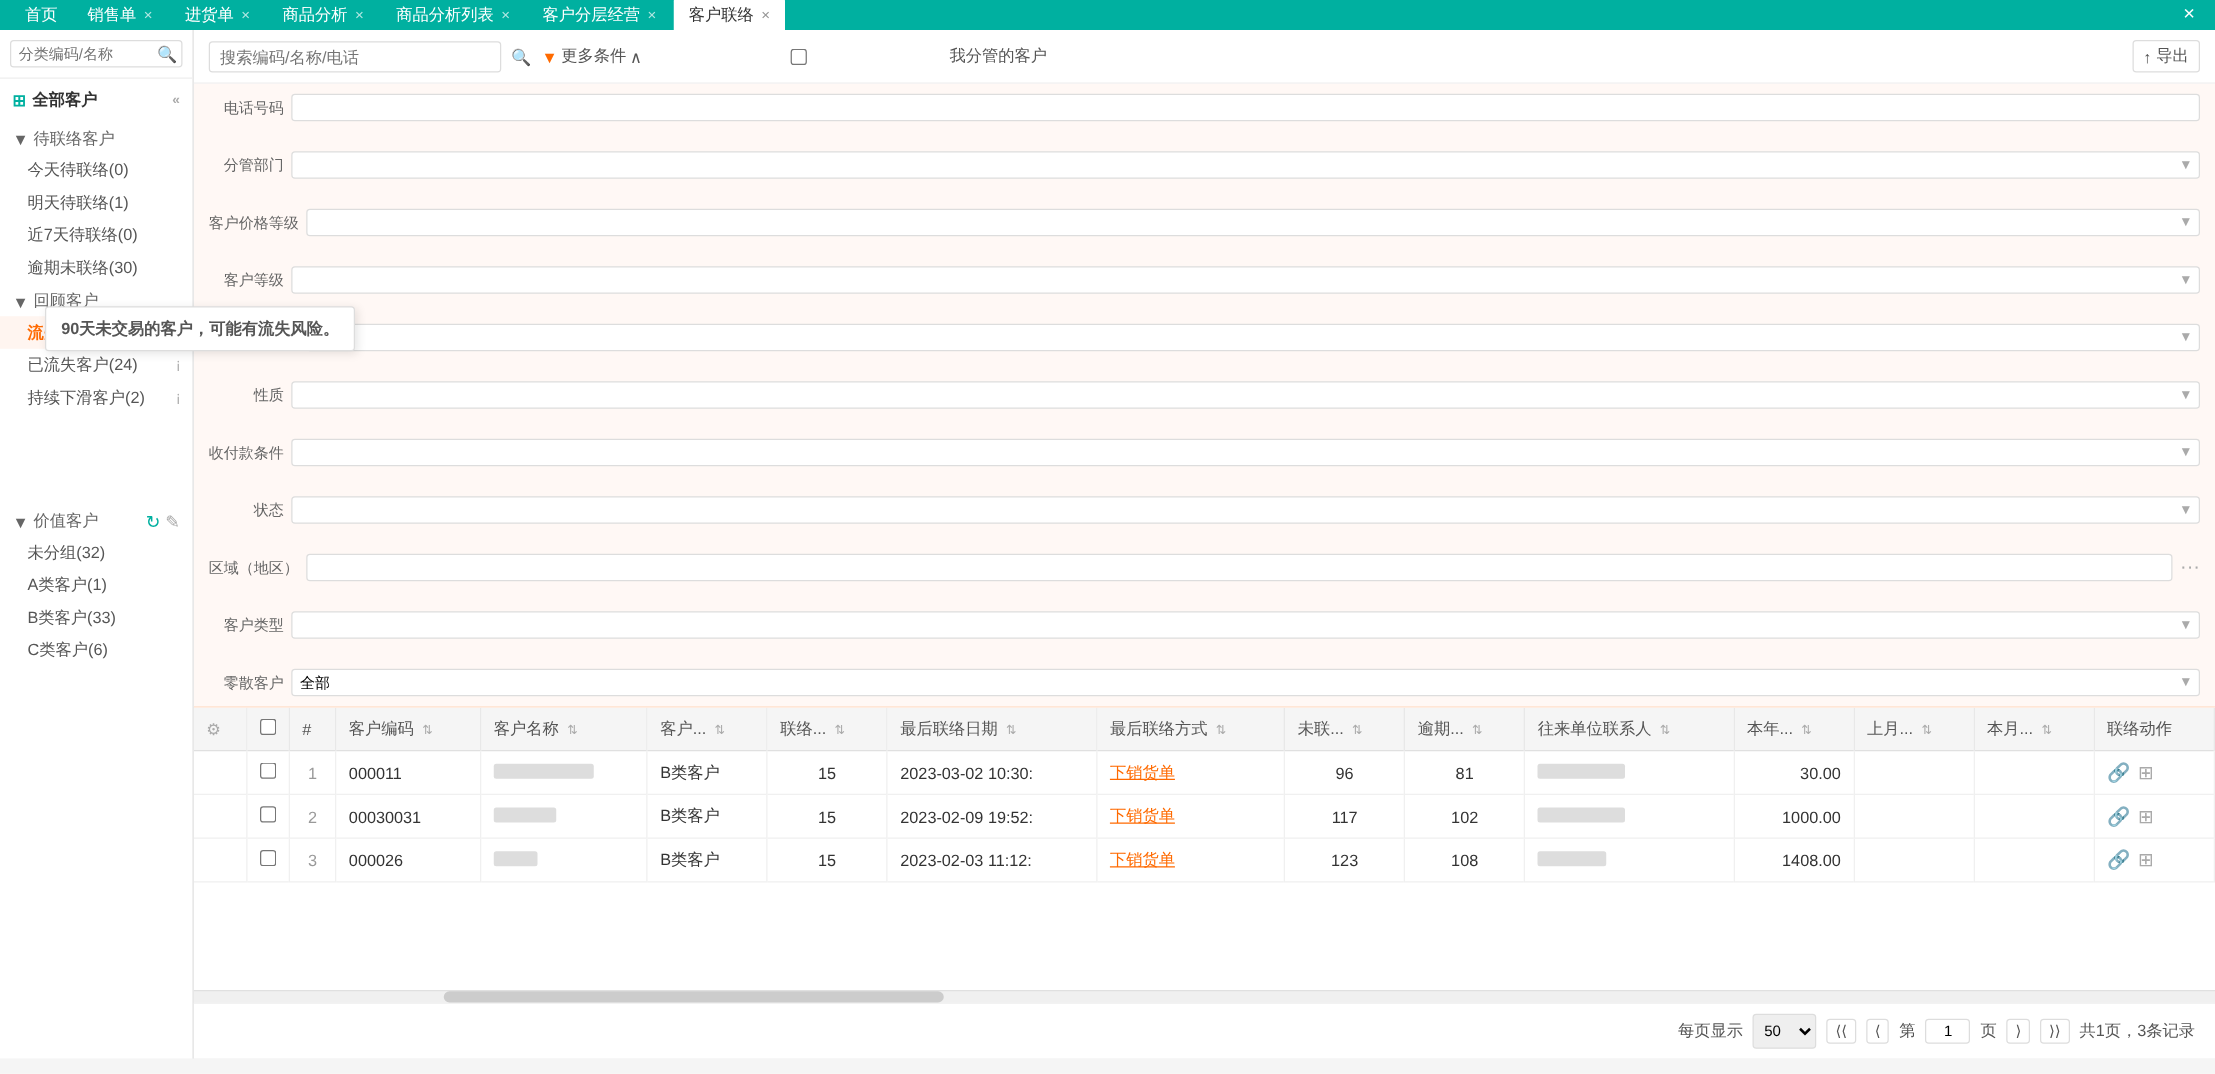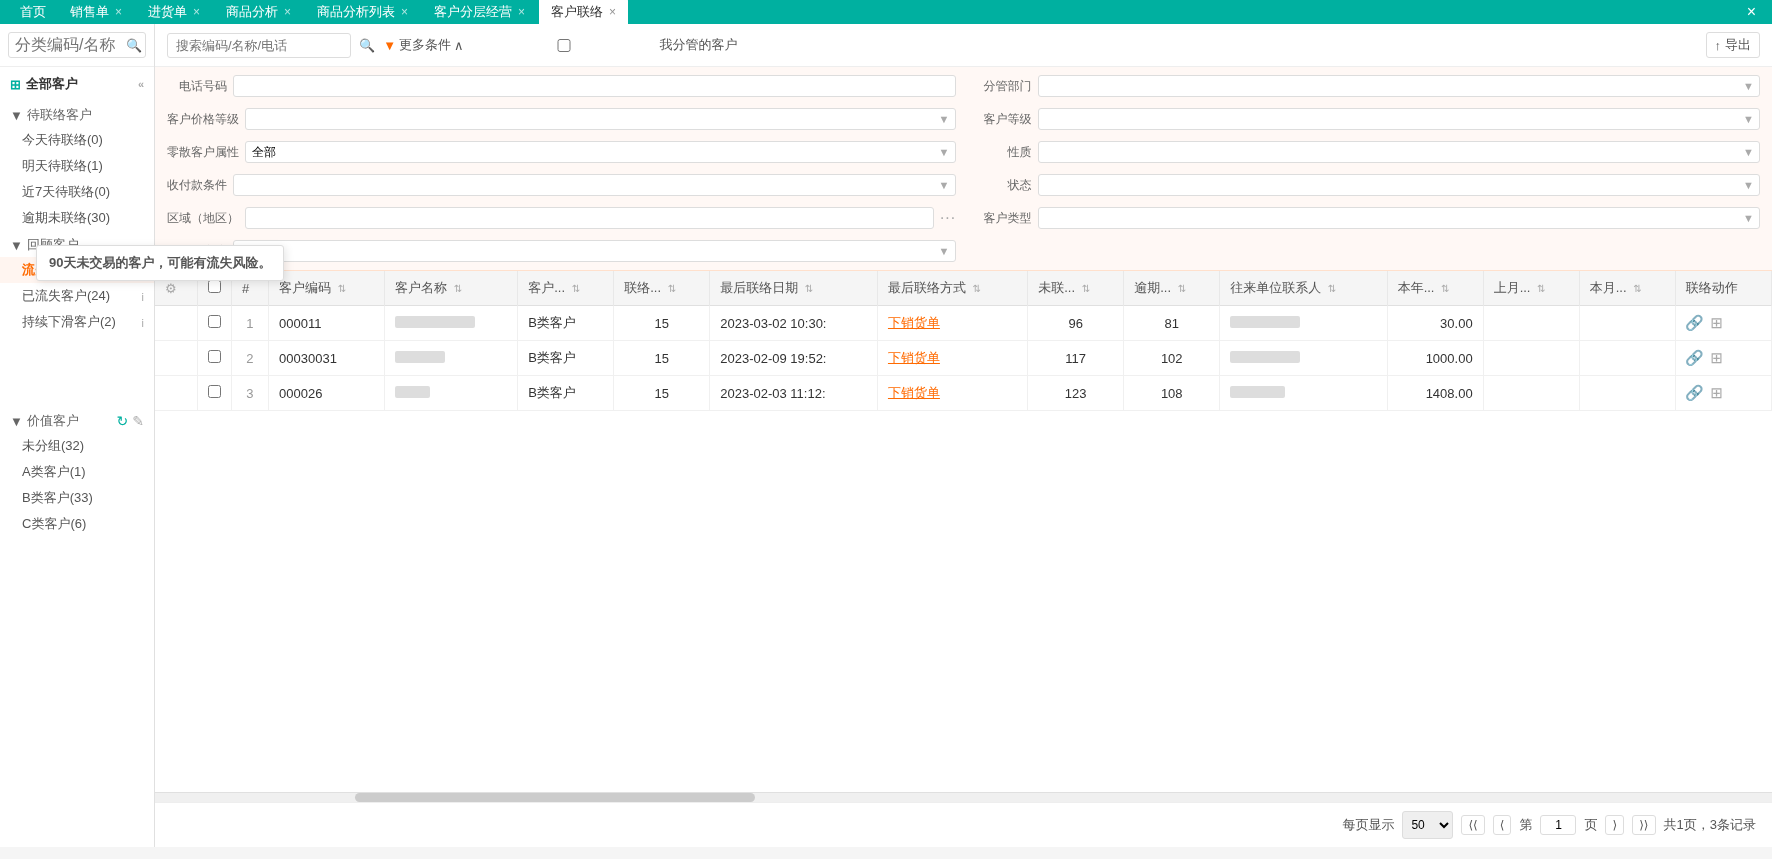--- a/index.html
+++ b/index.html
@@ -63,21 +63,21 @@
     .sidebar-search {
       display: flex;
       align-items: center;
       padding: 8px;
       border-bottom: 1px solid #eee;
     }
     .sidebar-search input {
       border: 1px solid #ddd;
       border-radius: 3px;
       padding: 3px 6px;
-      font-size: 16px;
+      font-size: 12px;
       width: 100%;
       outline: none;
     }
     .sidebar-search .search-icon {
       color: #aaa;
       margin-left: -20px;
       font-size: 13px;
       pointer-events: none;
     }
     .sidebar-group-header {
@@ -149,21 +149,21 @@
       border-bottom: 1px solid #eee;
       display: flex;
       align-items: center;
       gap: 8px;
     }
     .filter-bar input {
       border: 1px solid #ddd;
       border-radius: 3px;
       padding: 4px 8px;
       font-size: 13px;
-      width: 184px;
+      width: 234px;
       outline: none;
     }
     .filter-icon { color: #ff6a00; cursor: pointer; }
     .filter-more {
       display: flex;
       align-items: center;
       color: #555;
       cursor: pointer;
       gap: 3px;
       font-size: 13px;
@@ -190,22 +190,22 @@
       border-radius: 3px;
       background: white;
     }
 
     
     .adv-filter {
       background: #fff8f5;
       border-bottom: 1px solid #ffe0cc;
       padding: 8px 12px;
       display: grid;
-      grid-template-columns: 1fr 1fr;
-      gap: 11px 16px;
+      grid-template-columns: 1fr;
+      gap: 24px 16px;
       position: relative;
     }
     .filter-row {
       display: flex;
       align-items: center;
       gap: 6px;
     }
     .filter-label {
       color: #666;
       font-size: 12px;

